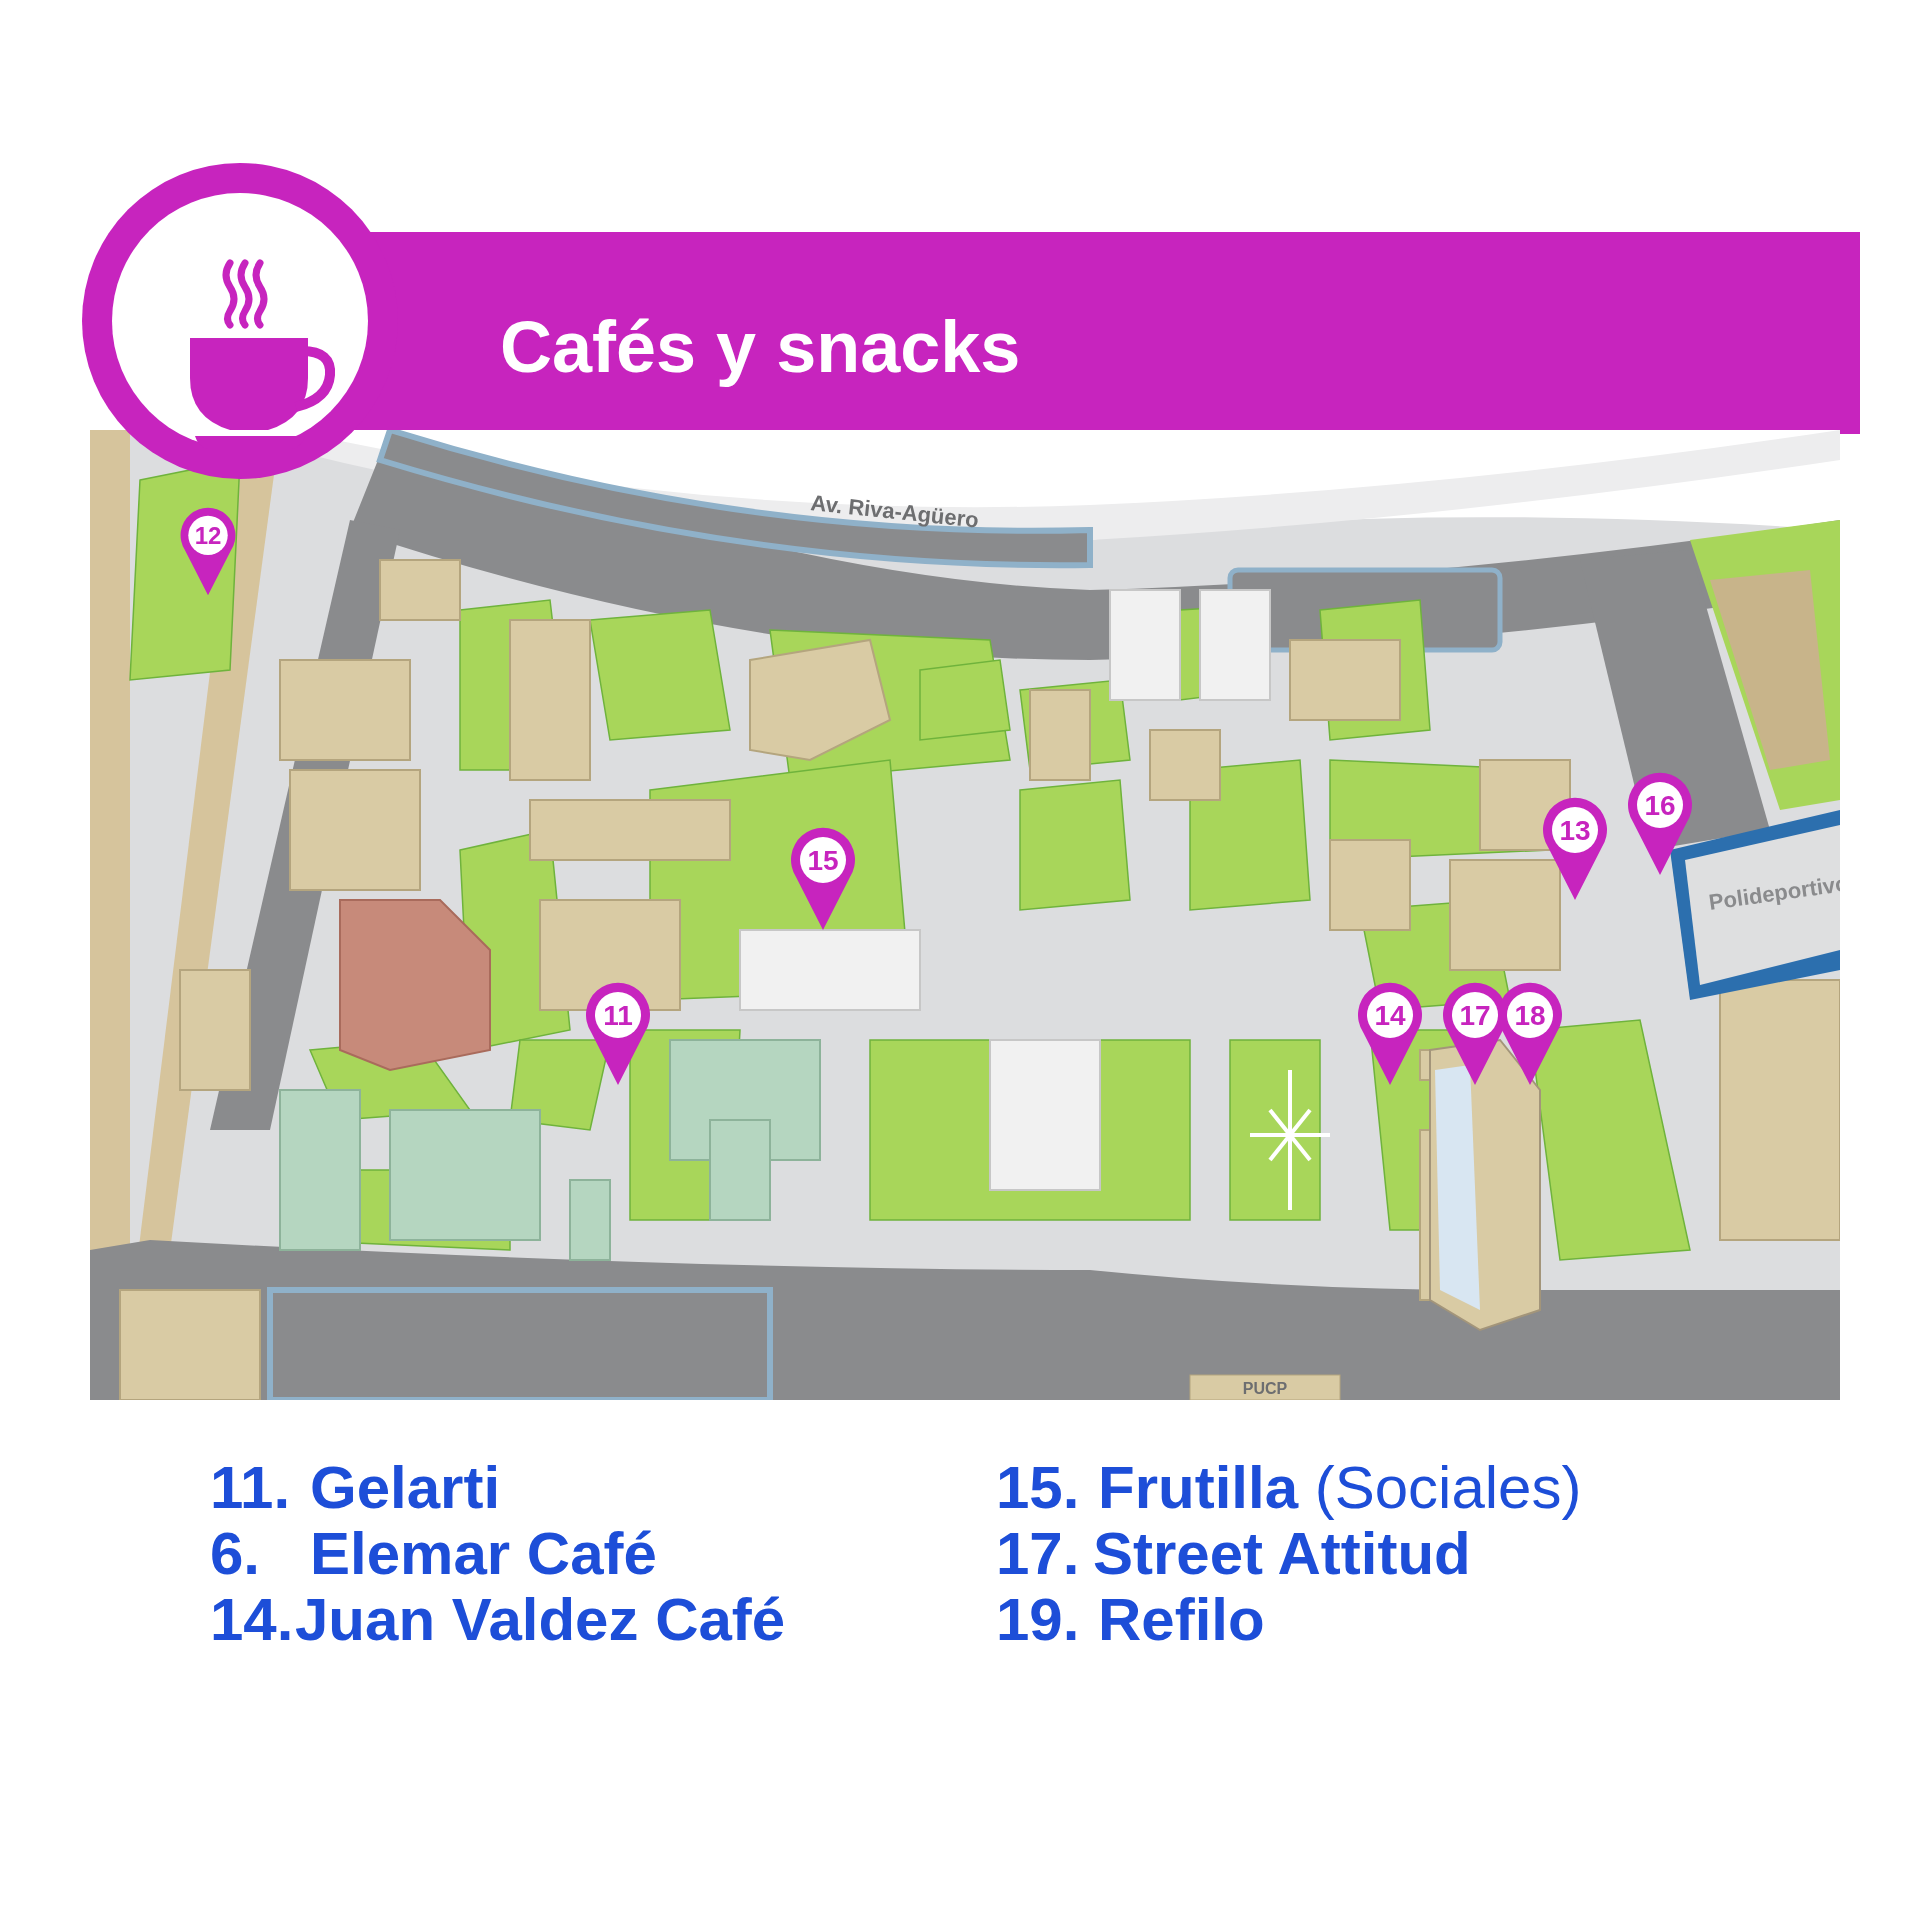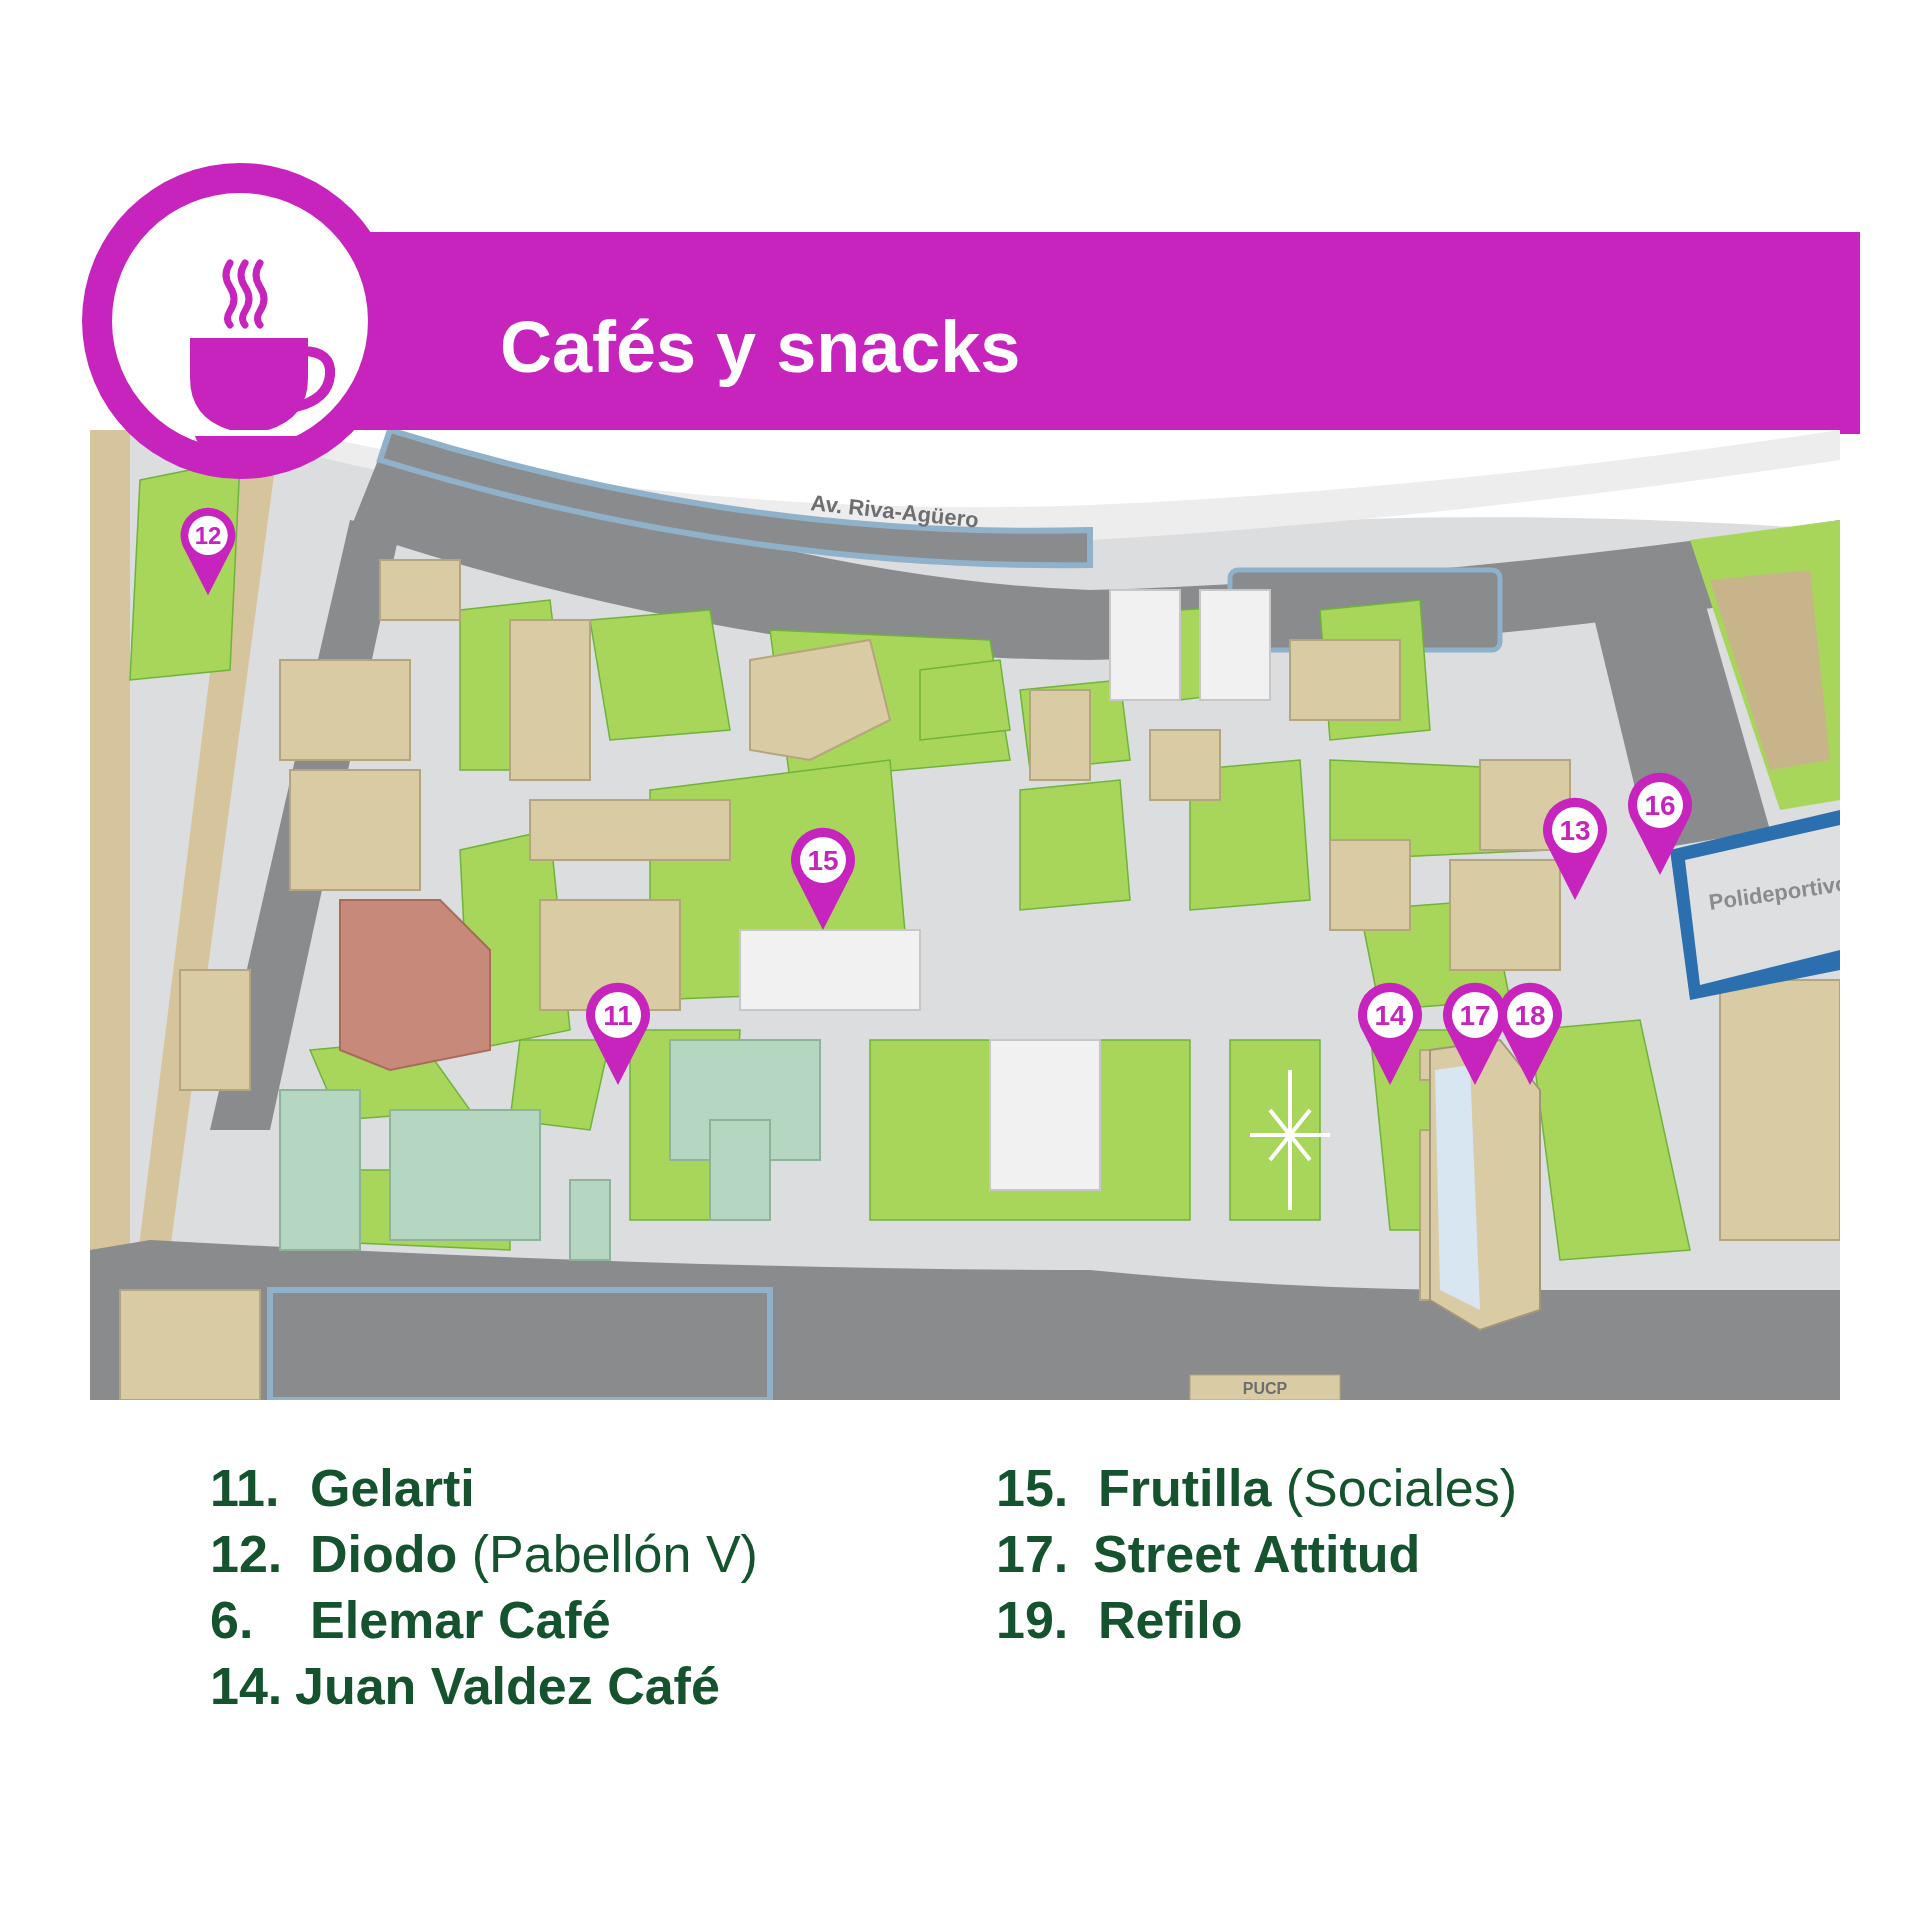--- a/index.html
+++ b/index.html
@@ -2,21 +2,21 @@
 <html><head>
 <meta charset="utf-8">
 <style>
   html, body { margin: 0; padding: 0; background: #ffffff; }
   body { width: 1920px; height: 1920px; position: relative; overflow: hidden; font-family: "Liberation Sans", sans-serif; }
   .banner { position: absolute; left: 330px; top: 232px; width: 1530px; height: 202px; background: #c724be; }
   .banner-title { position: absolute; left: 170px; top: 46px; color: #fff; font-weight: 700; font-size: 72px; letter-spacing: 0px; font-family: "Liberation Sans", sans-serif; margin-top: 28px; }
   .badge { position: absolute; left: 82px; top: 163px; width: 316px; height: 316px; border-radius: 50%; background: #c724be; z-index: 5; }
   .badge-inner { position: absolute; left: 30px; top: 30px; width: 256px; height: 256px; border-radius: 50%; background: #ffffff; }
   .map { position: absolute; left: 90px; top: 430px; width: 1750px; height: 970px; overflow: hidden; background: #ffffff; }
-  .legend { position: absolute; top: 1455px; color: #14532d; font-size: 52px; line-height: 66px; font-family: "Liberation Sans", sans-serif; }
+  .legend { position: absolute; top: 1455px; color: #1d4ed8; font-size: 60px; line-height: 66px; font-family: "Liberation Sans", sans-serif; }
   .legend .row { white-space: nowrap; }
   .legend .num { font-weight: 700; display: inline-block; }
   .legend .name { font-weight: 700; }
   .legend .sub { font-weight: 400; }
   .pin text { font-family: "Liberation Sans", sans-serif; font-weight: 700; }
 </style>
 </head>
 <body>
 
 <div class="banner">
@@ -187,21 +187,20 @@
   </svg>
   <svg class="pin" style="position:absolute;left:1405px;top:550px" width="70" height="110" viewBox="0 0 70 110">
     <path d="M35 105 L8 52 A32 32 0 1 1 62 52 Z" fill="#c724be"></path>
     <circle cx="35" cy="35" r="23" fill="#ffffff"></circle>
     <text x="35" y="45" font-size="28" fill="#c724be" text-anchor="middle">18</text>
   </svg>
 </div>
 
 <div class="legend" style="left:210px;">
   <div class="row"><span class="num" style="width:100px">11.</span><span class="name">Gelarti</span> <span class="sub"></span></div>
-  <div class="row"><span class="num" style="width:100px">12.</span><span class="name">Diodo</span> <span class="sub">(Pabellón V)</span></div>
   <div class="row"><span class="num" style="width:100px">6.</span><span class="name">Elemar Café</span> <span class="sub"></span></div>
   <div class="row"><span class="num" style="width:85px">14.</span><span class="name">Juan Valdez Café</span> <span class="sub"></span></div>
 </div>
 <div class="legend" style="left:996px;">
   <div class="row"><span class="num" style="width:102px">15.</span><span class="name">Frutilla</span> <span class="sub">(Sociales)</span></div>
   <div class="row"><span class="num" style="width:97px">17.</span><span class="name">Street Attitud</span> <span class="sub"></span></div>
   <div class="row"><span class="num" style="width:102px">19.</span><span class="name">Refilo</span> <span class="sub"></span></div>
 </div>
 
 </body></html>

